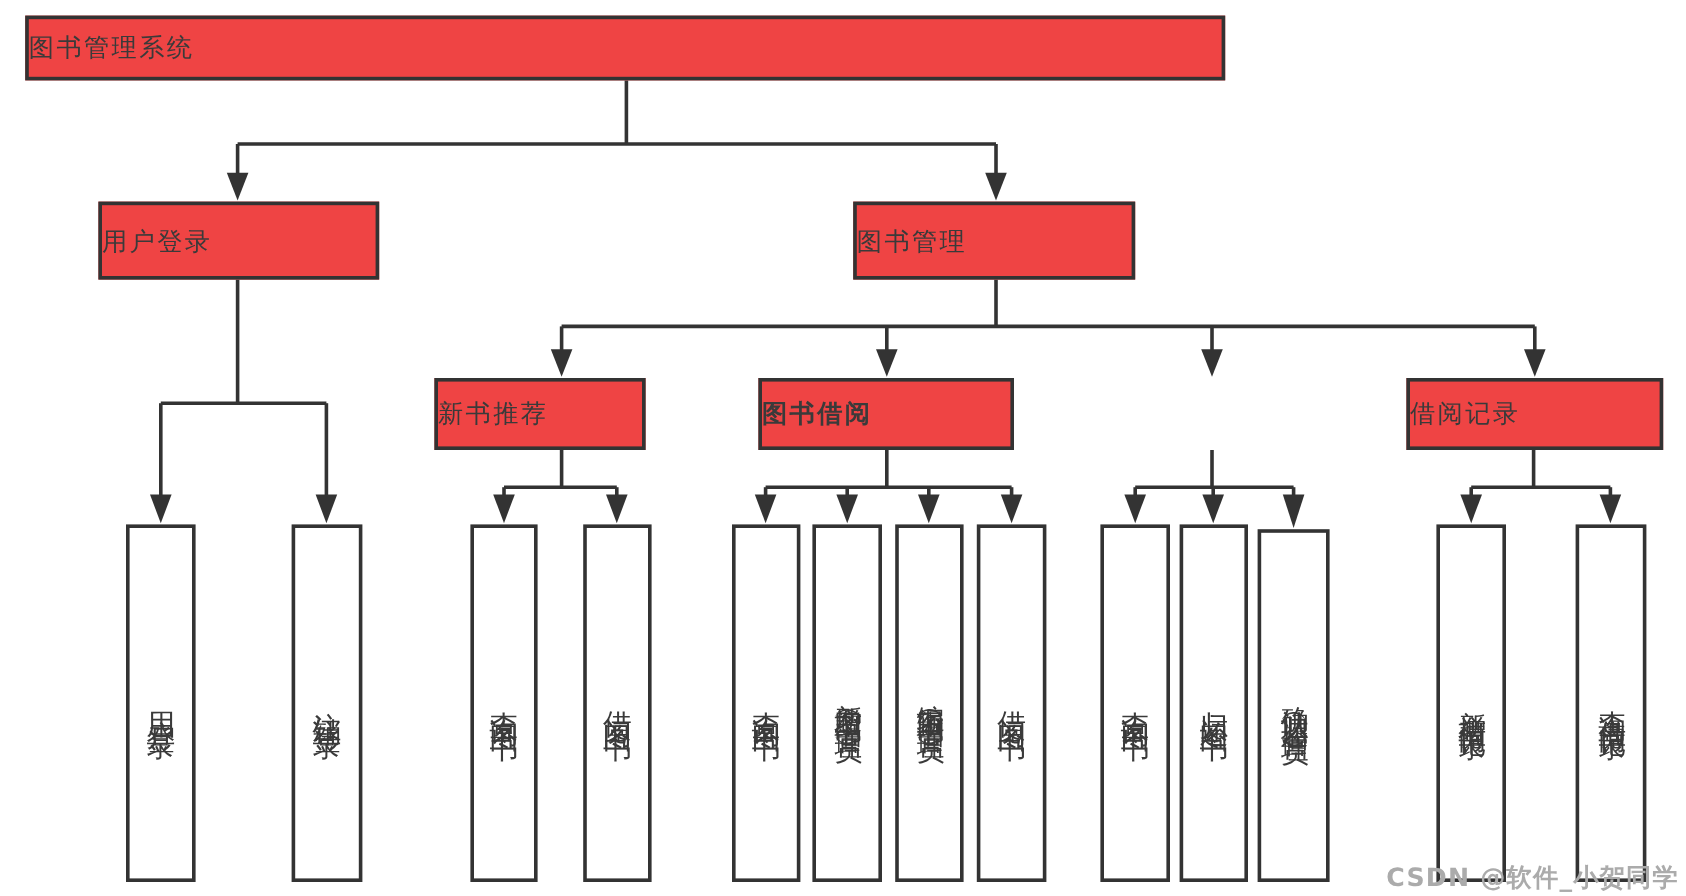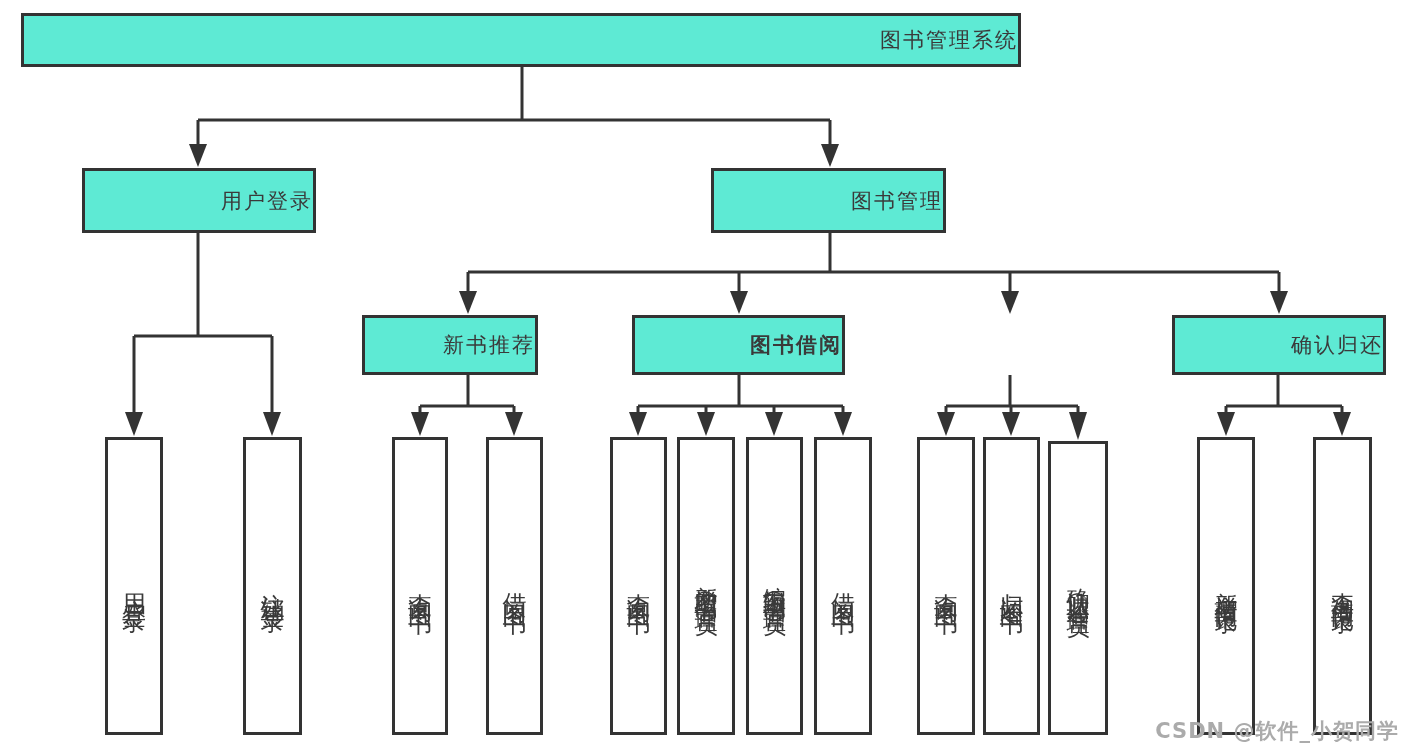--- a/index.html
+++ b/index.html
@@ -15,23 +15,23 @@
     background:var(--bg);
     font-family:"DejaVu Sans","Liberation Sans",sans-serif;
     color:var(--text);
     overflow:hidden;
   }
   svg.connectors{position:absolute;left:0;top:0;width:1405px;height:747px;}
   svg.connectors line{stroke:var(--line);stroke-width:3;}
   svg.connectors polygon{fill:var(--line);}
   .node{
     position:absolute;
-    background:#5eead4;
+    background:#ef4444;
     border:3px solid var(--line);
-    display:flex;align-items:center;justify-content:flex-end;
+    display:flex;align-items:center;justify-content:flex-start;
     text-align:center;
     font-size:21px;
     letter-spacing:2px;
     z-index:2;
   }
   .leaf{
     position:absolute;
     background:#fff;
     border:3px solid var(--line);
     display:flex;align-items:center;justify-content:center;
@@ -123,32 +123,32 @@
     <polygon points="1333,412 1351,412 1342,436"></polygon>
   </svg>
 
   <div class="node" style="left:21px;top:13px;width:1000px;height:54px;">
     <span>图书管理系统</span>
   </div>
 
   <div class="node" style="left:82px;top:168px;width:234px;height:65px;">
     <span>用户登录</span>
   </div>
-  <div class="node" style="left:711px;top:168px;width:235px;height:65px;padding-left:42px;">
+  <div class="node" style="left:711px;top:168px;width:235px;height:65px;">
     <span>图书管理</span>
   </div>
 
   <div class="node" style="left:362px;top:315px;width:176px;height:60px;">
     <span>新书推荐</span>
   </div>
   <div class="node" style="left:632px;top:315px;width:213px;height:60px;font-weight:bold;">
     <span>图书借阅</span>
   </div>
   <div class="node" style="left:1172px;top:315px;width:214px;height:60px;">
-    <span>确认归还</span>
+    <span>借阅记录</span>
   </div>
 
   <div class="leaf" style="left:105px;top:437px;width:58px;height:298px;">
     <span>用户登录</span>
   </div>
   <div class="leaf" style="left:243px;top:437px;width:59px;height:298px;">
     <span>注销登录</span>
   </div>
 
   <div class="leaf" style="left:392px;top:437px;width:56px;height:298px;">

